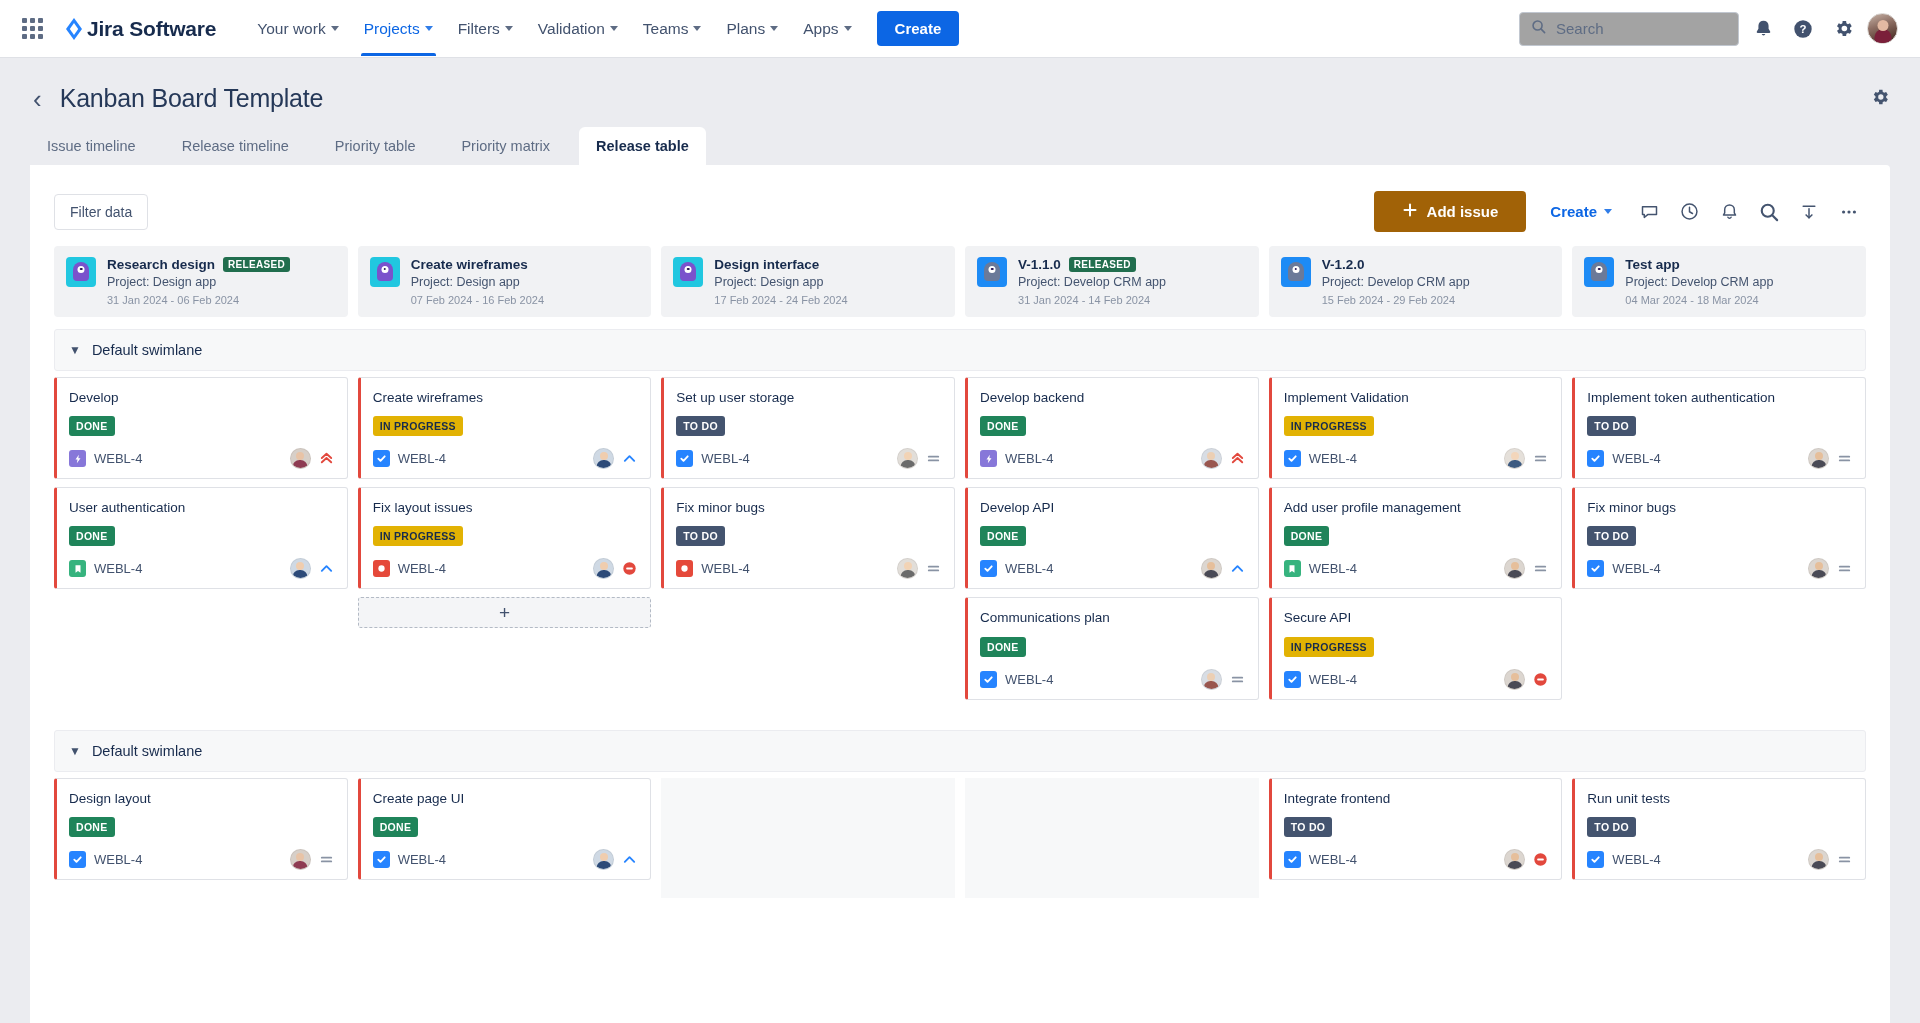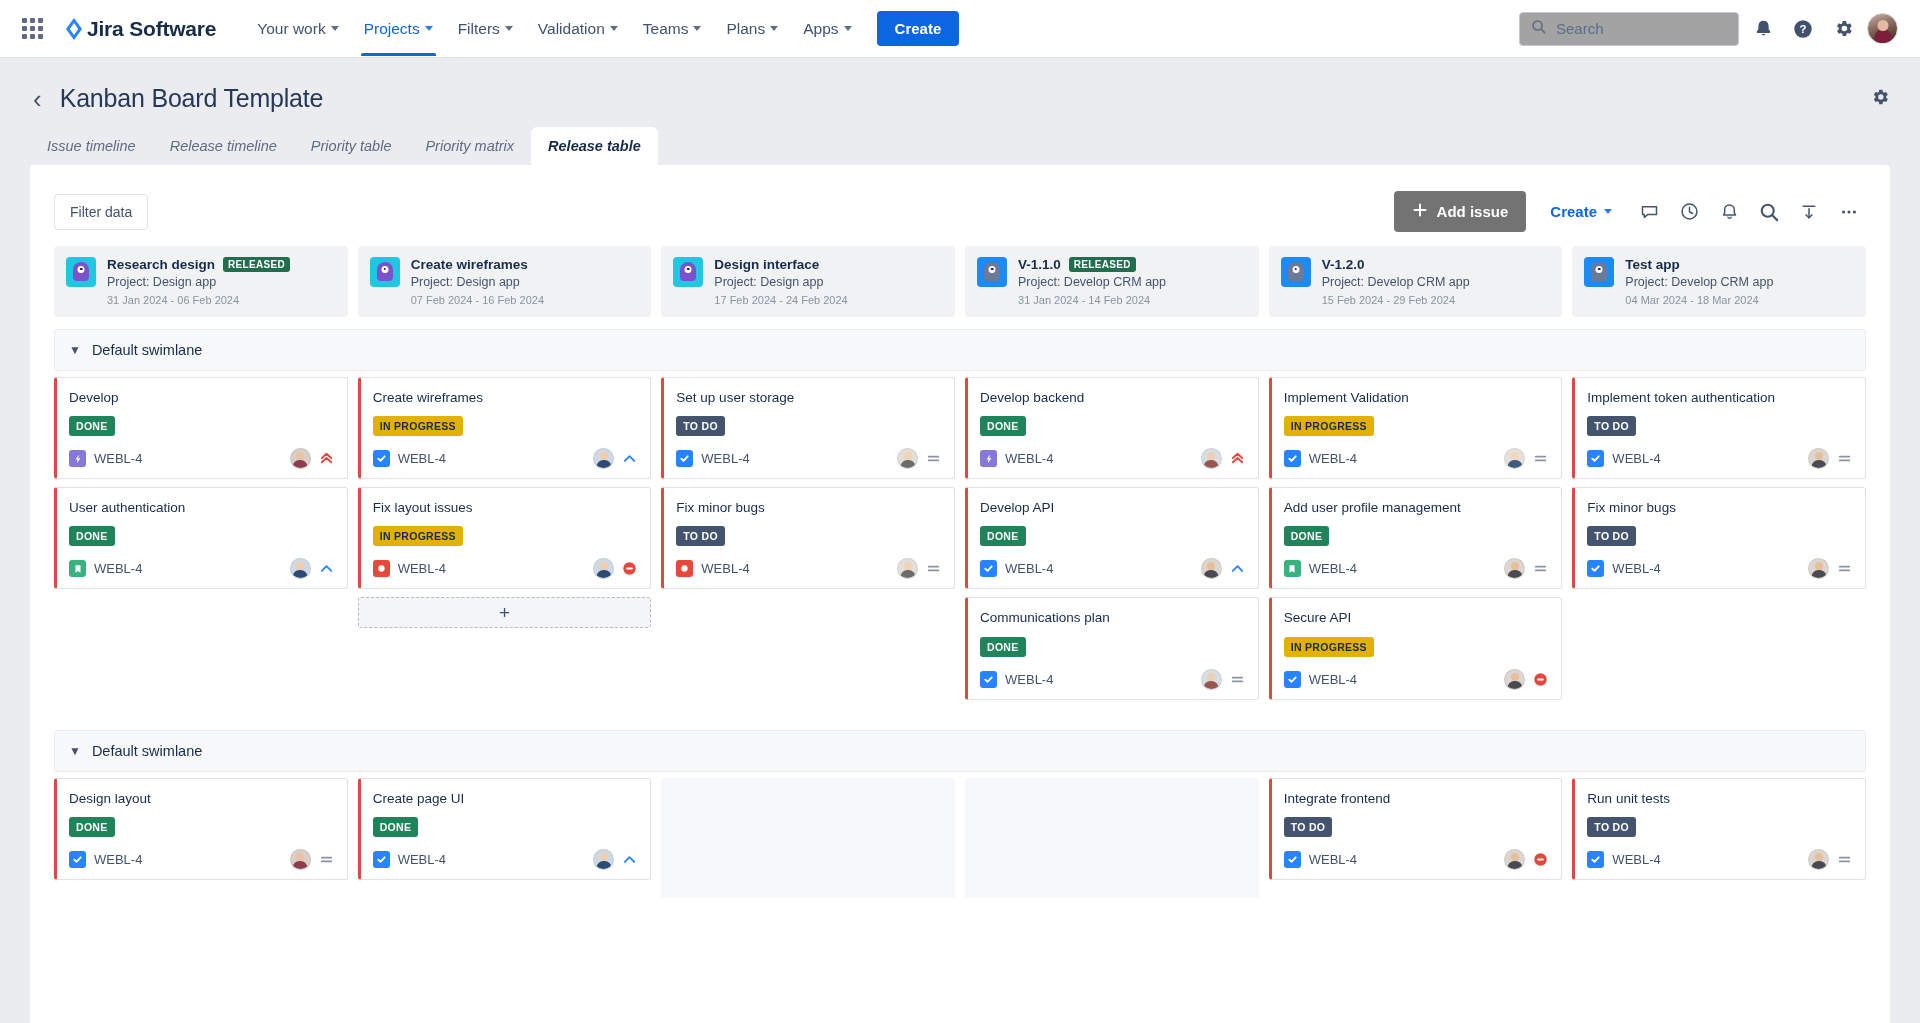--- a/index.html
+++ b/index.html
@@ -77,21 +77,21 @@
     height: calc(1023px - 58px);
     padding: 0 30px;
     overflow: hidden;
   }
   .page-head { padding: 26px 0 0 0; display: flex; align-items: center; gap: 18px; }
   .back-chevron { font-size: 26px; color: #42526E; cursor: pointer; line-height: 1;
     font-weight: 300; margin-left: 3px; }
   .page-title { font-size: 25px; font-weight: 500; color: #253858; letter-spacing: -0.2px; }
   .page-gear { margin-left: auto; cursor: pointer; }
 
-  .tabs { display: flex; align-items: flex-end; margin-top: 14px; gap: 0; font-style: italic; }
+  .tabs { display: flex; align-items: flex-end; margin-top: 14px; gap: 12px; }
   .tab {
     font-size: 14.5px; color: #5E6C84; padding: 11px 17px; cursor: pointer;
     border-radius: 6px 6px 0 0; white-space: nowrap;
   }
   .tab.active { background: #fff; color: #172B4D; font-weight: 600; }
 
   
   .panel {
     background: #fff; border-radius: 0 4px 0 0;
     height: calc(1023px - 58px - 26px - 34px - 42px);
@@ -100,22 +100,22 @@
     position: relative;
   }
   .toolbar { display: flex; align-items: center; padding: 26px 24px 10px 24px; }
   .filter-btn {
     border: 1px solid #DFE1E6; background: #fff; border-radius: 4px;
     font-size: 14px; color: #42526E; padding: 9px 15px; cursor: pointer;
     font-family: "Liberation Sans", sans-serif;
   }
   .toolbar-right { margin-left: auto; display: flex; align-items: center; gap: 4px; }
   .add-issue {
-    background: #737373; color: #fff; border: none; border-radius: 4px;
-    font-size: 15px; font-weight: 600; padding: 11px 18px; cursor: pointer;
+    background: #a16207; color: #fff; border: none; border-radius: 4px;
+    font-size: 15px; font-weight: 600; padding: 11px 28px; cursor: pointer;
     display: flex; align-items: center; gap: 9px; font-family: "Liberation Sans", sans-serif;
   }
   .create-link {
     color: #0C66E4; font-size: 15px; font-weight: 600; padding: 10px 14px; cursor: pointer;
     display: flex; align-items: center; gap: 7px; margin-left: 6px;
   }
   .tool-icon { width: 34px; height: 34px; display:flex; align-items:center; justify-content:center;
     cursor: pointer; border-radius: 4px; color: #42526E; margin-left: 2px; }
 
   

